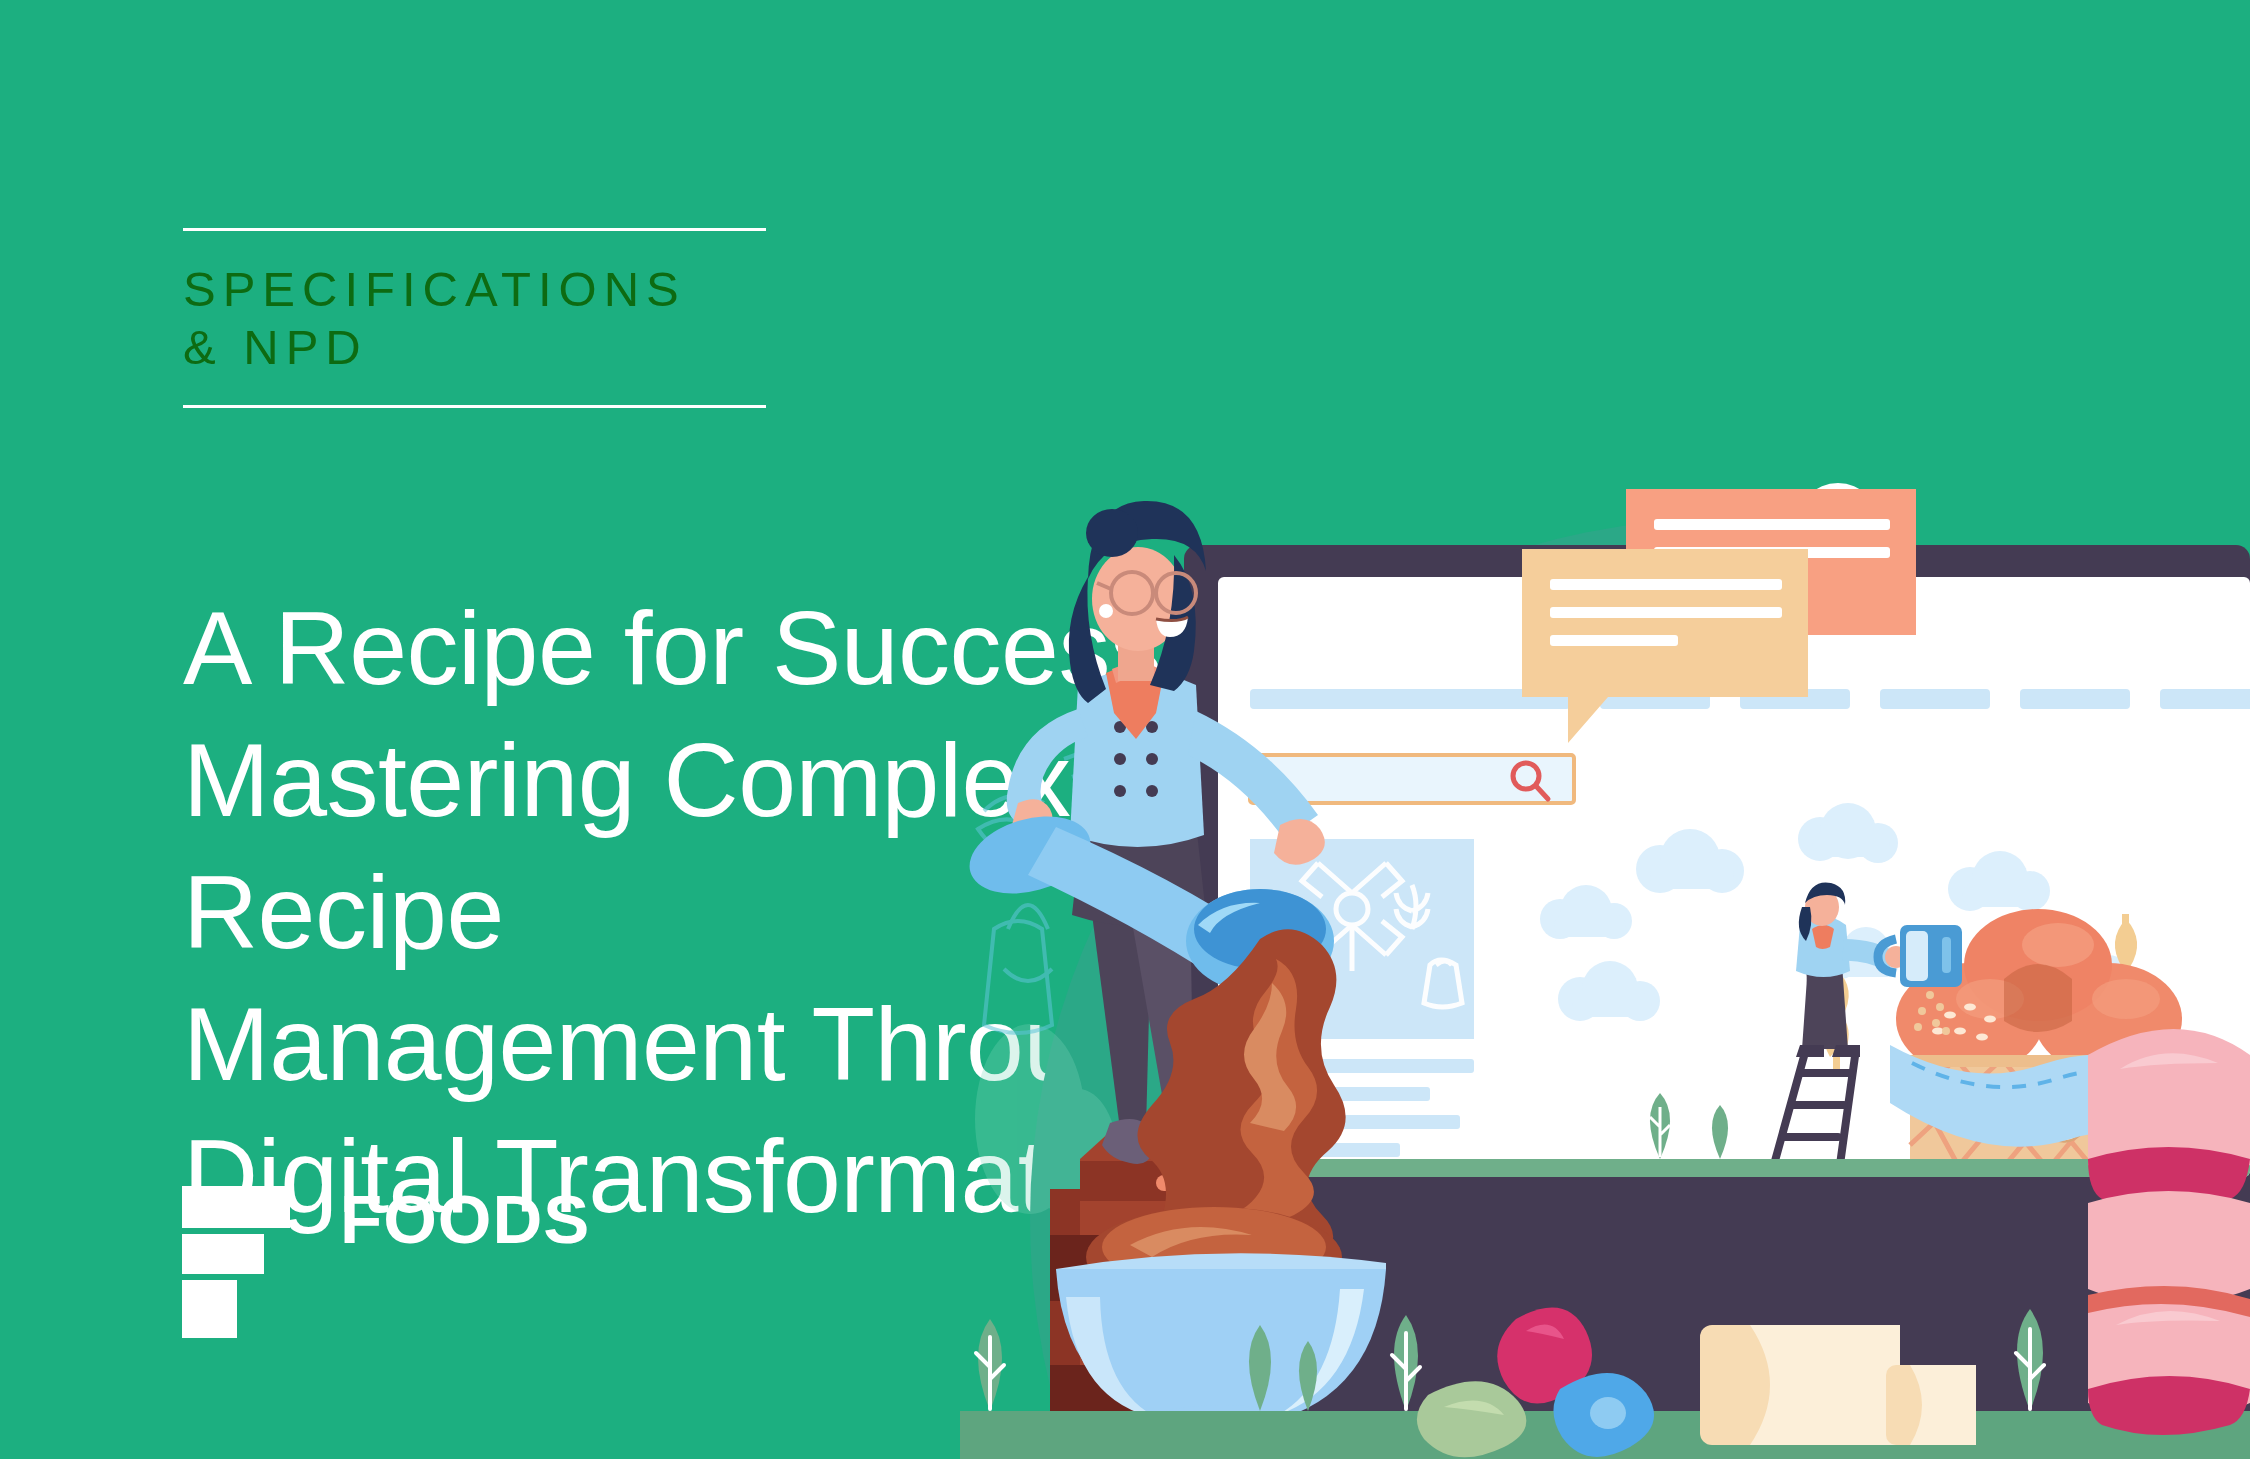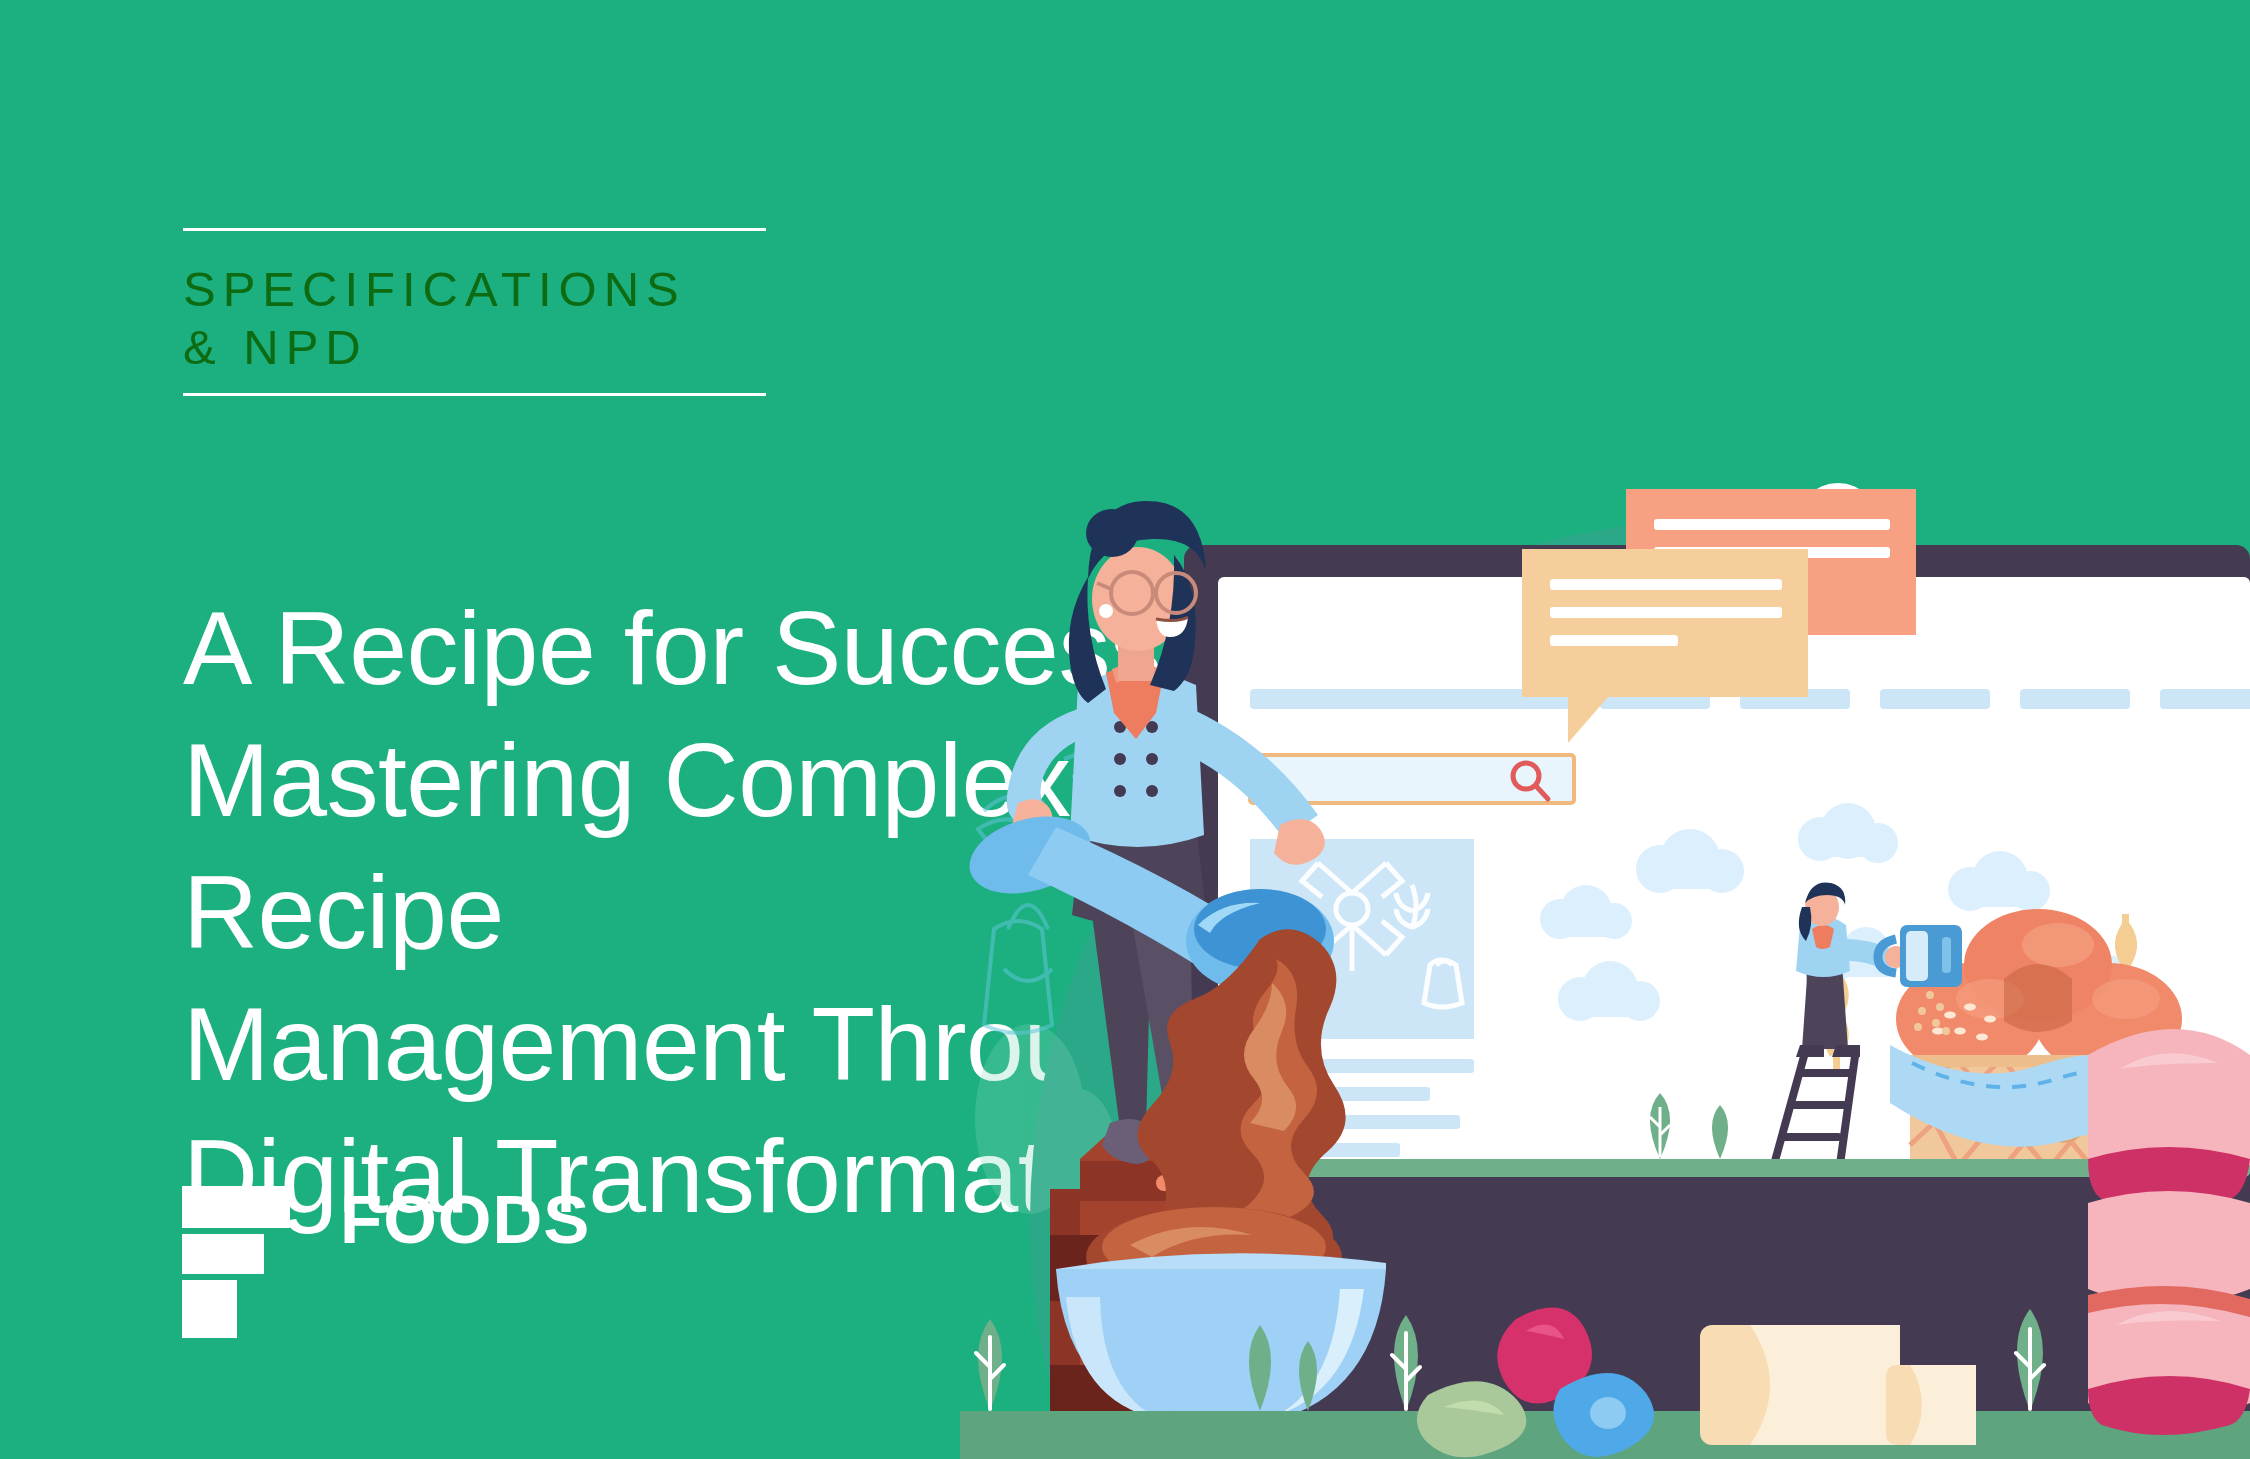--- a/index.html
+++ b/index.html
@@ -27,21 +27,21 @@
     width: 100%;
     height: 3px;
     background: #ffffff;
   }
   .eyebrow {
     color: #0D6B12;
     font-size: 49px;
     line-height: 1.18;
     letter-spacing: 7px;
     font-weight: 400;
-    padding: 30px 0 16px 0;
+    padding: 30px 0 28px 0;
     white-space: pre-line;
   }
 
   .headline {
     position: absolute;
     left: 183px;
     top: 512px;
     width: 1160px;
     color: #ffffff;
     font-size: 104px;

